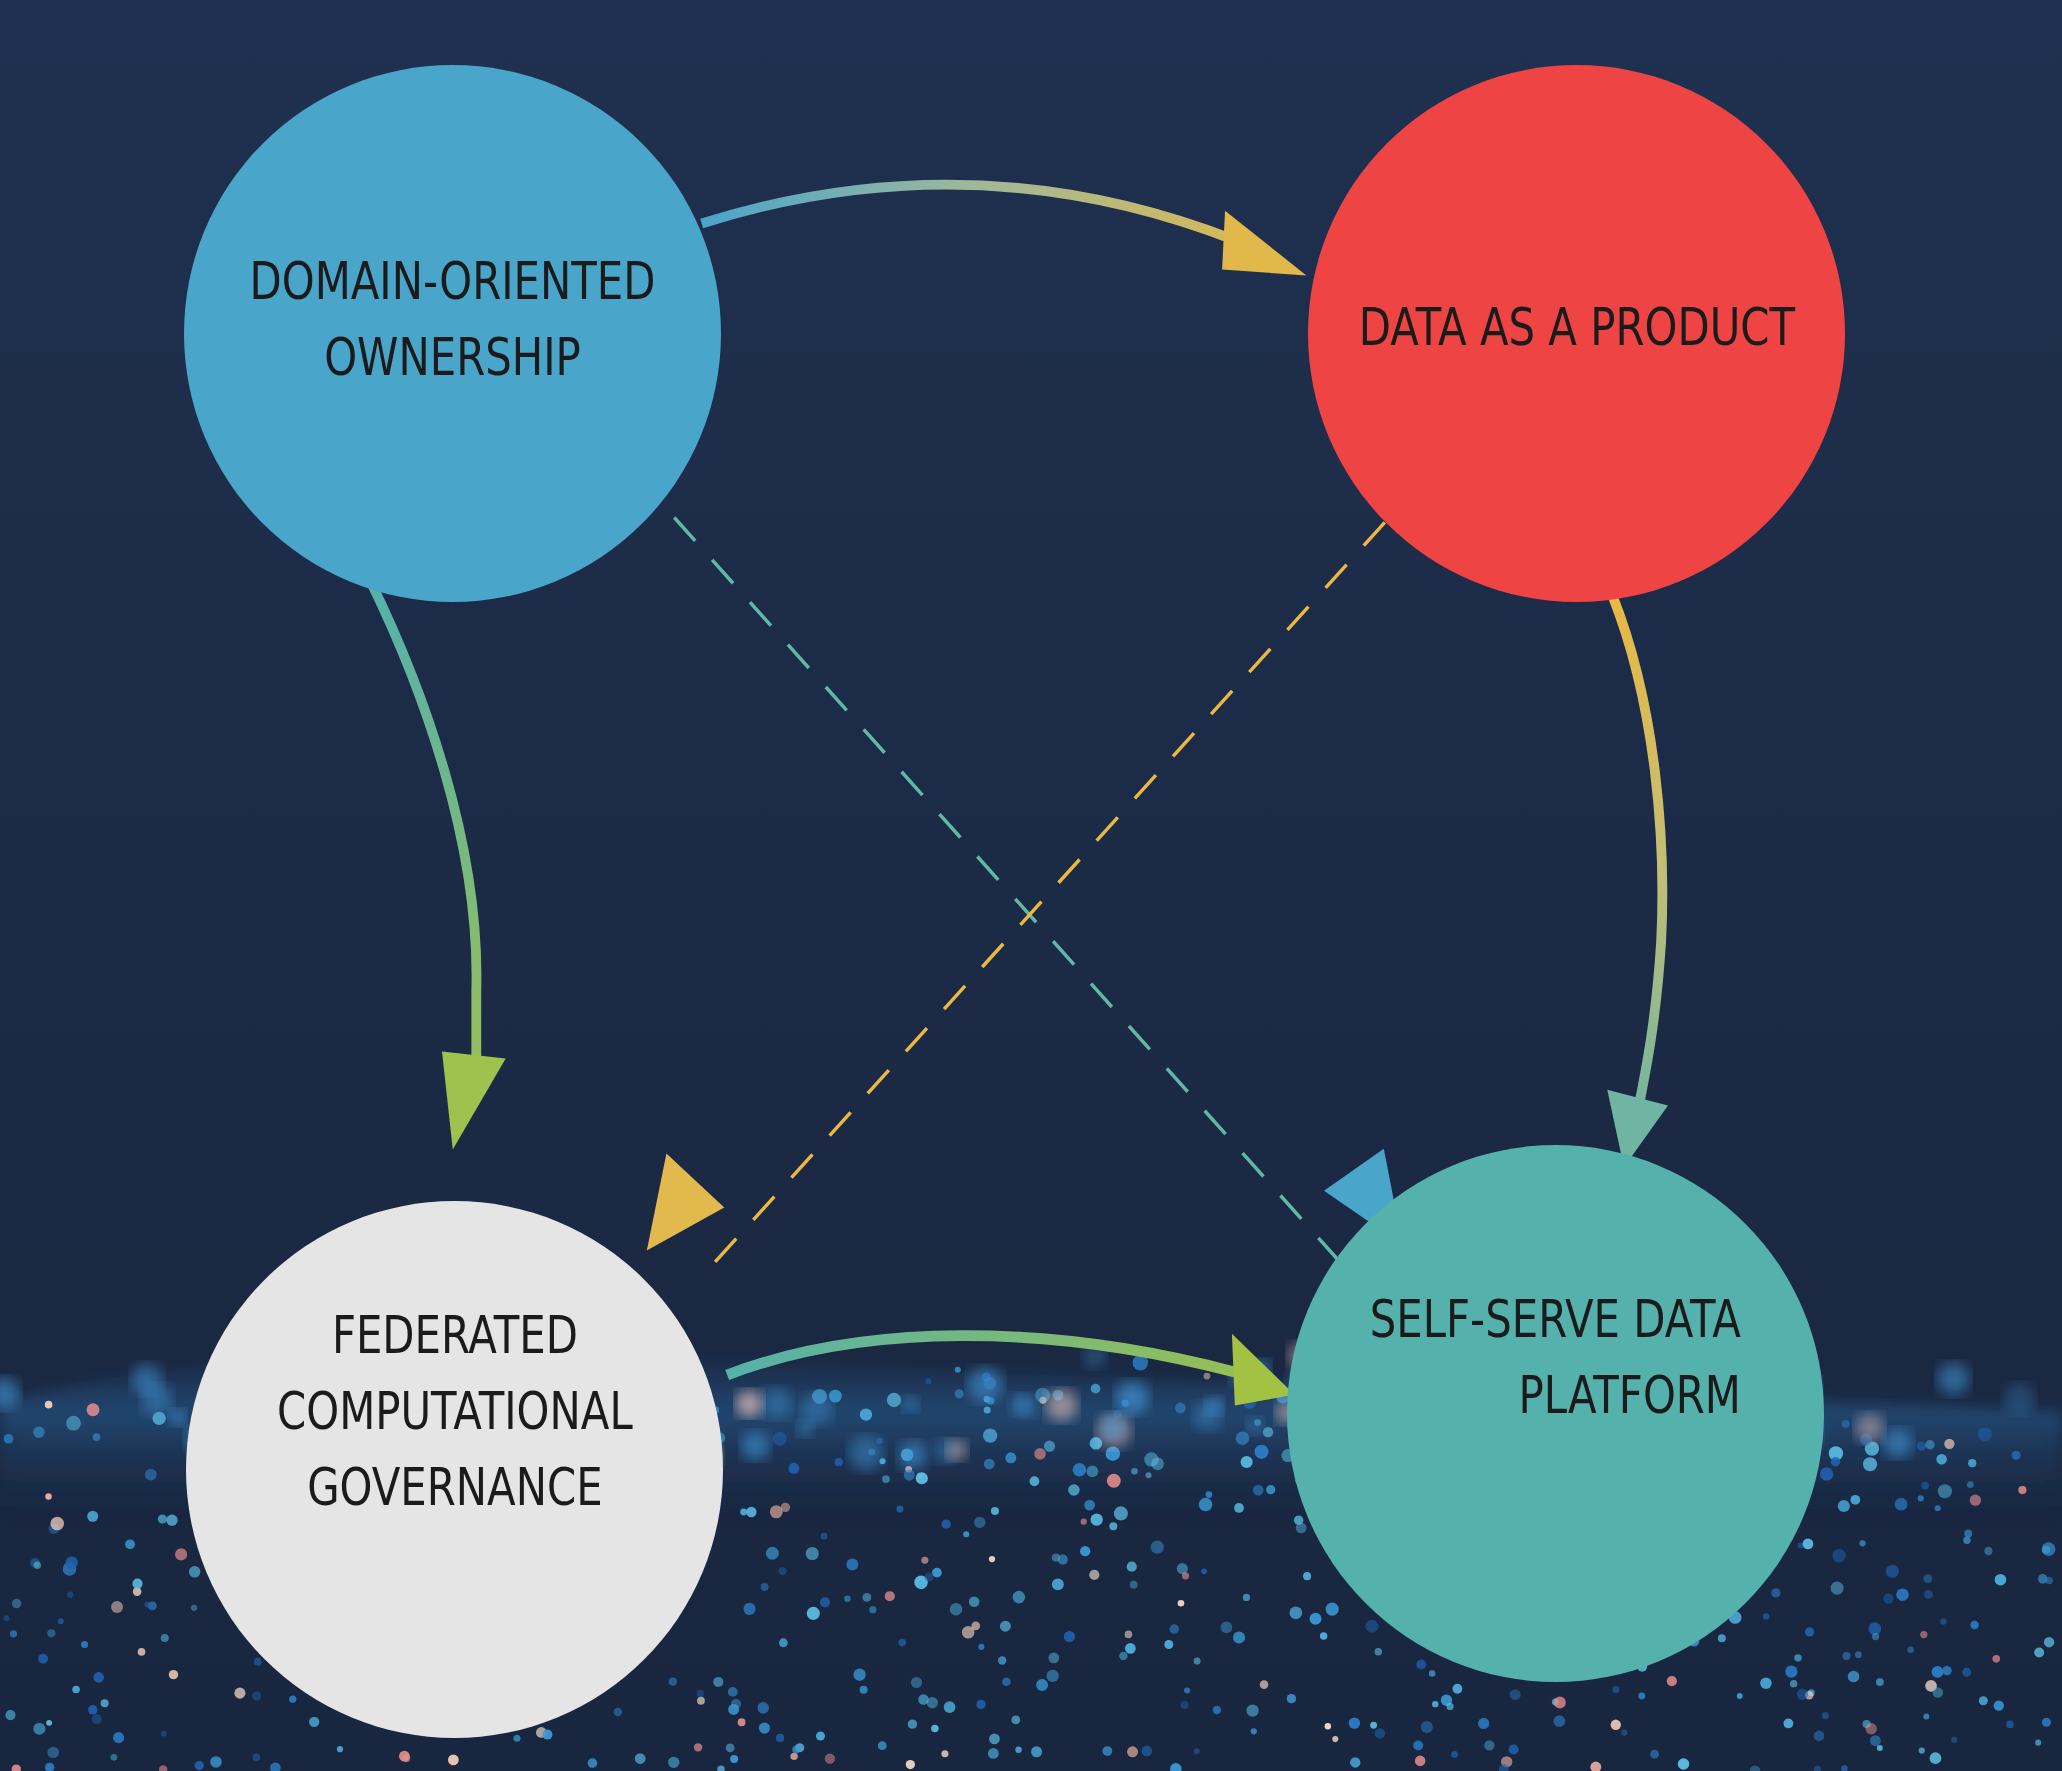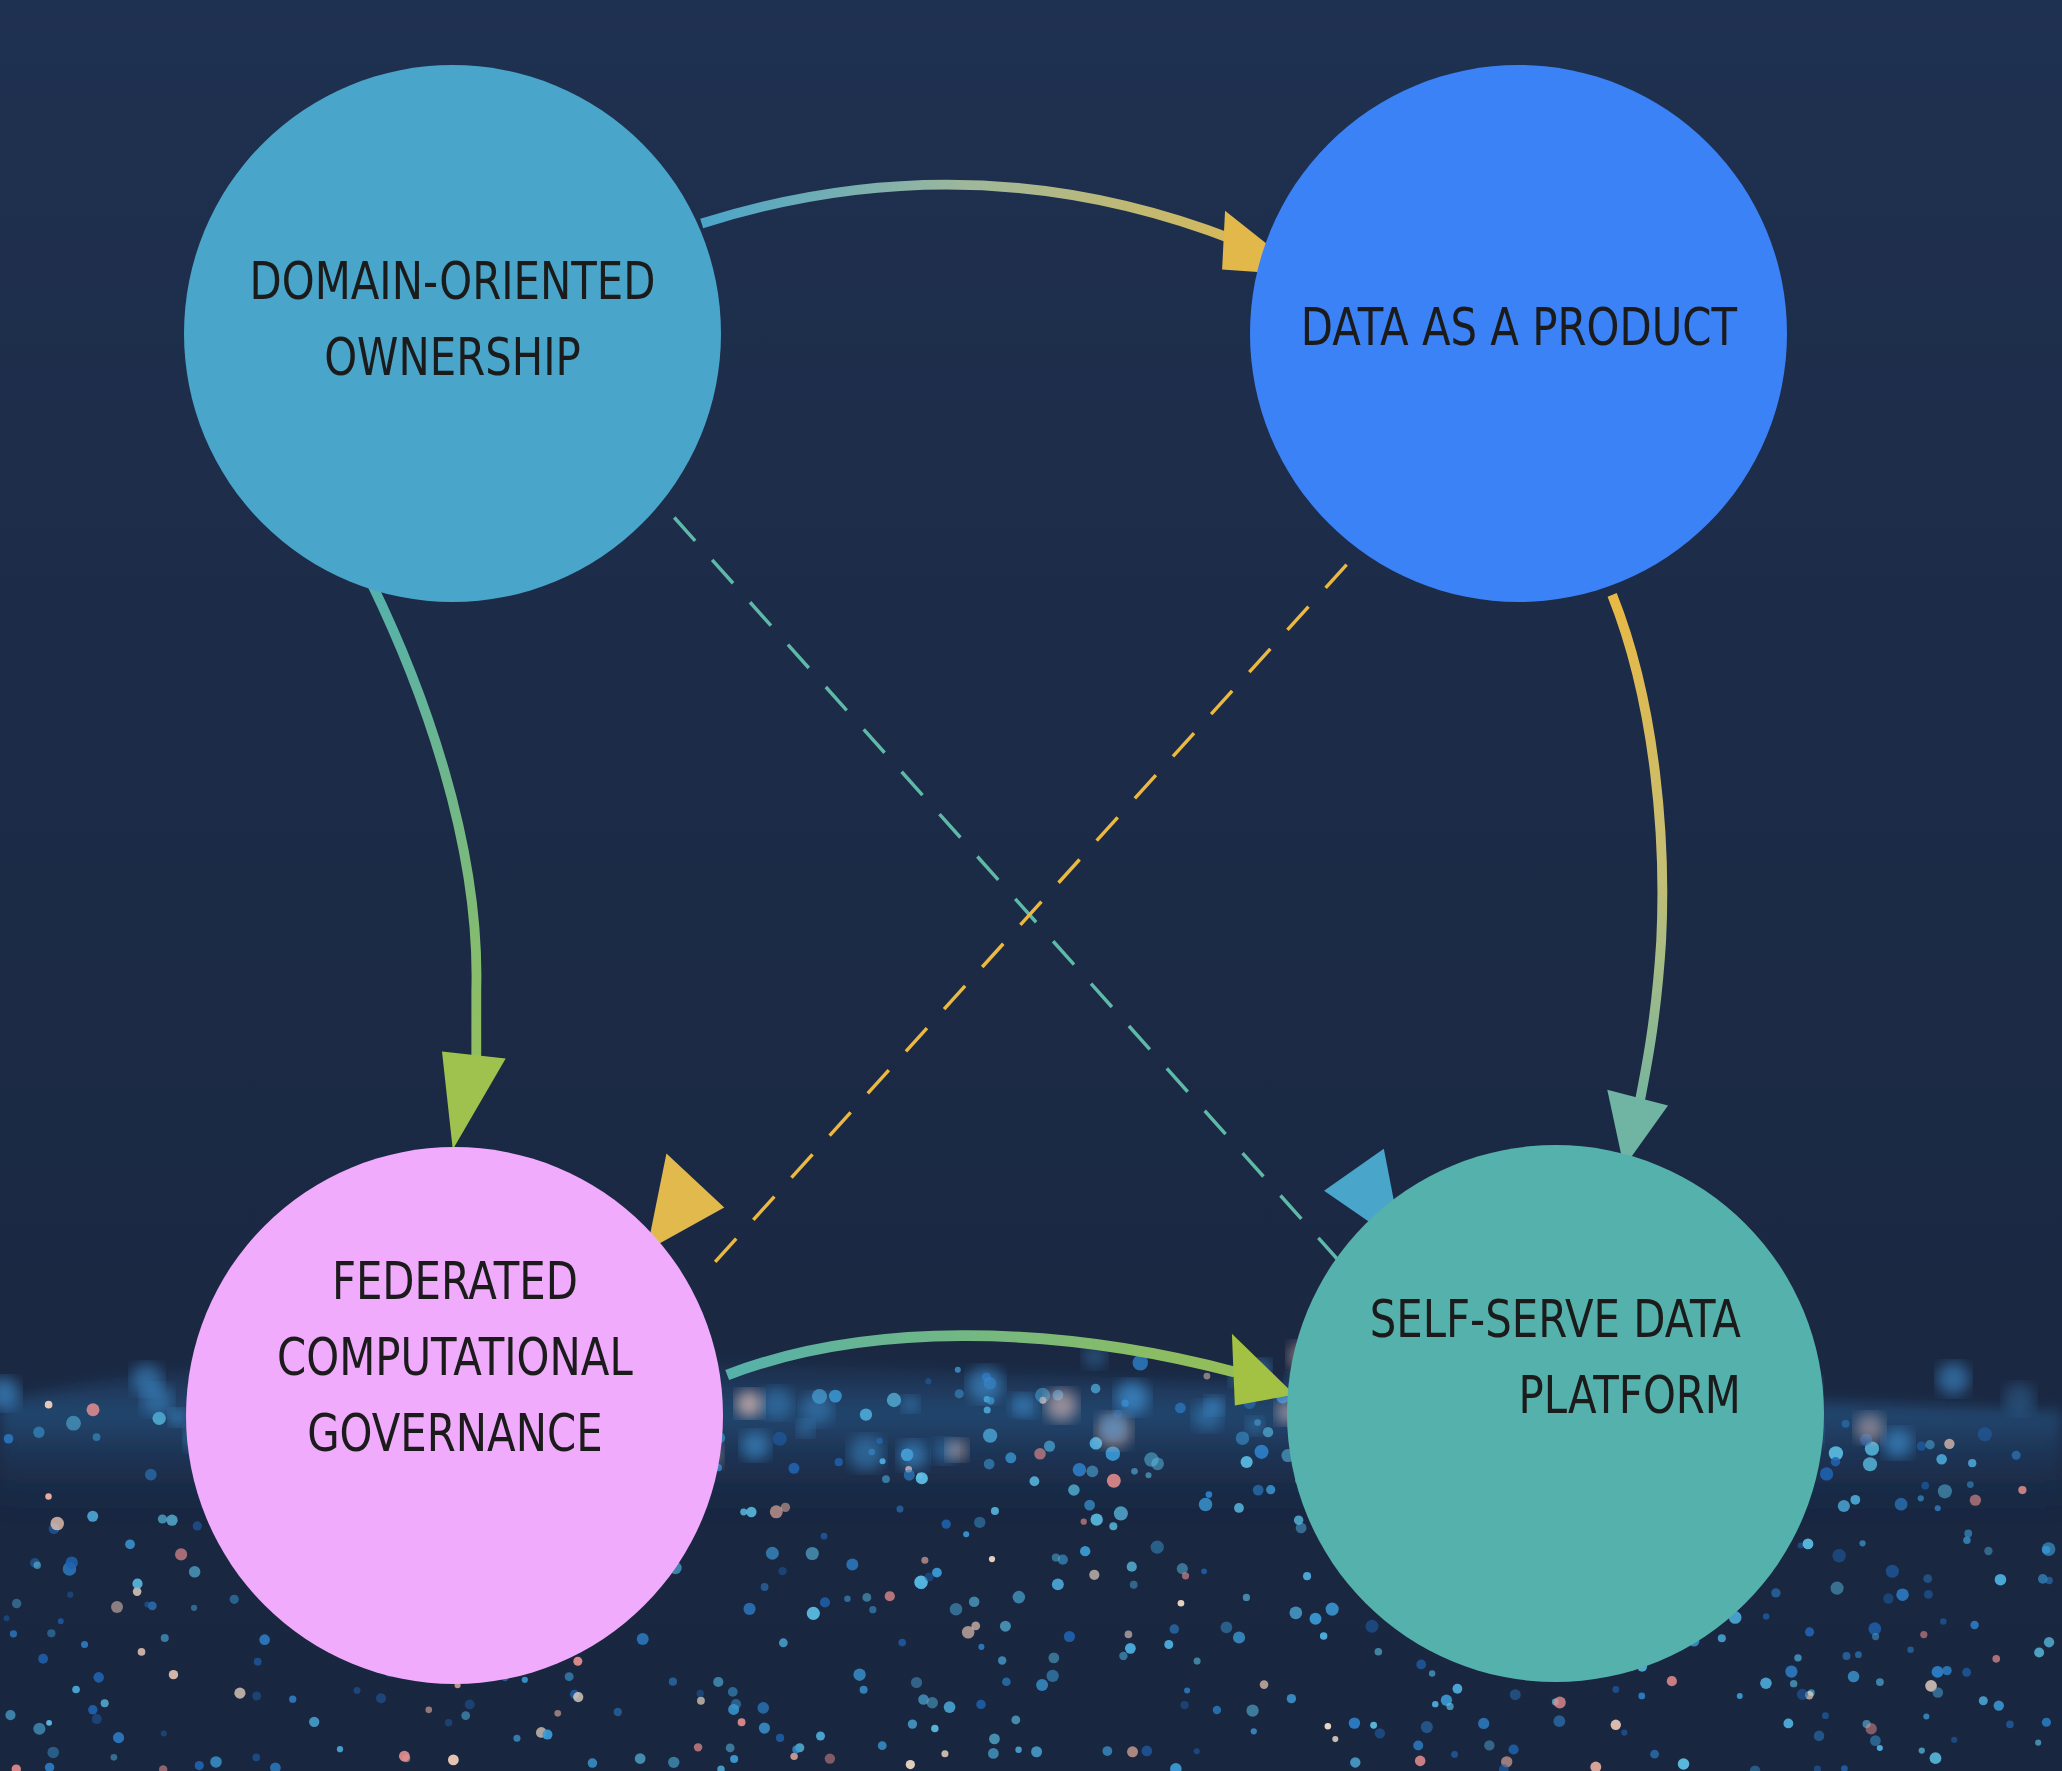--- a/index.html
+++ b/index.html
@@ -787,25 +787,25 @@
       <line x1="1413" y1="533" x2="714" y2="1305" stroke="#ebb942" stroke-width="3.5" stroke-dasharray="32 26"></line>
       <polygon points="660,1266 680,1167 739,1222" fill="#e2b94d" transform="translate(0,10)"></polygon>
     </g>
   </svg>
 
   <div class="node" style="left:184px; top:65px; width:537px; height:537px; background:#4aa5ca;">
     <span class="node-label" style="margin-top:-27.4px;">DOMAIN-ORIENTED
 OWNERSHIP</span>
   </div>
 
-  <div class="node" style="left:1250px; top:65px; width:537px; height:537px; background:#3b82f6;">
+  <div class="node" style="left:1308px; top:65px; width:537px; height:537px; background:#ef4444;">
     <span class="node-label" style="margin-top:-11.8px;">DATA AS A PRODUCT</span>
   </div>
 
-  <div class="node" style="left:186px; top:1147px; width:537px; height:537px; background:#f0abfc;">
+  <div class="node" style="left:186px; top:1201px; width:537px; height:537px; background:#e5e5e5;">
     <span class="node-label" style="margin-top:-116px;">FEDERATED
 COMPUTATIONAL
 GOVERNANCE</span>
   </div>
 
   <div class="node" style="left:1287px; top:1145px; width:537px; height:537px; background:#55b1ab;text-align:right;">
     <span class="node-label" style="margin-top:-112px;">SELF-SERVE DATA
 PLATFORM</span>
   </div>
 </div>

